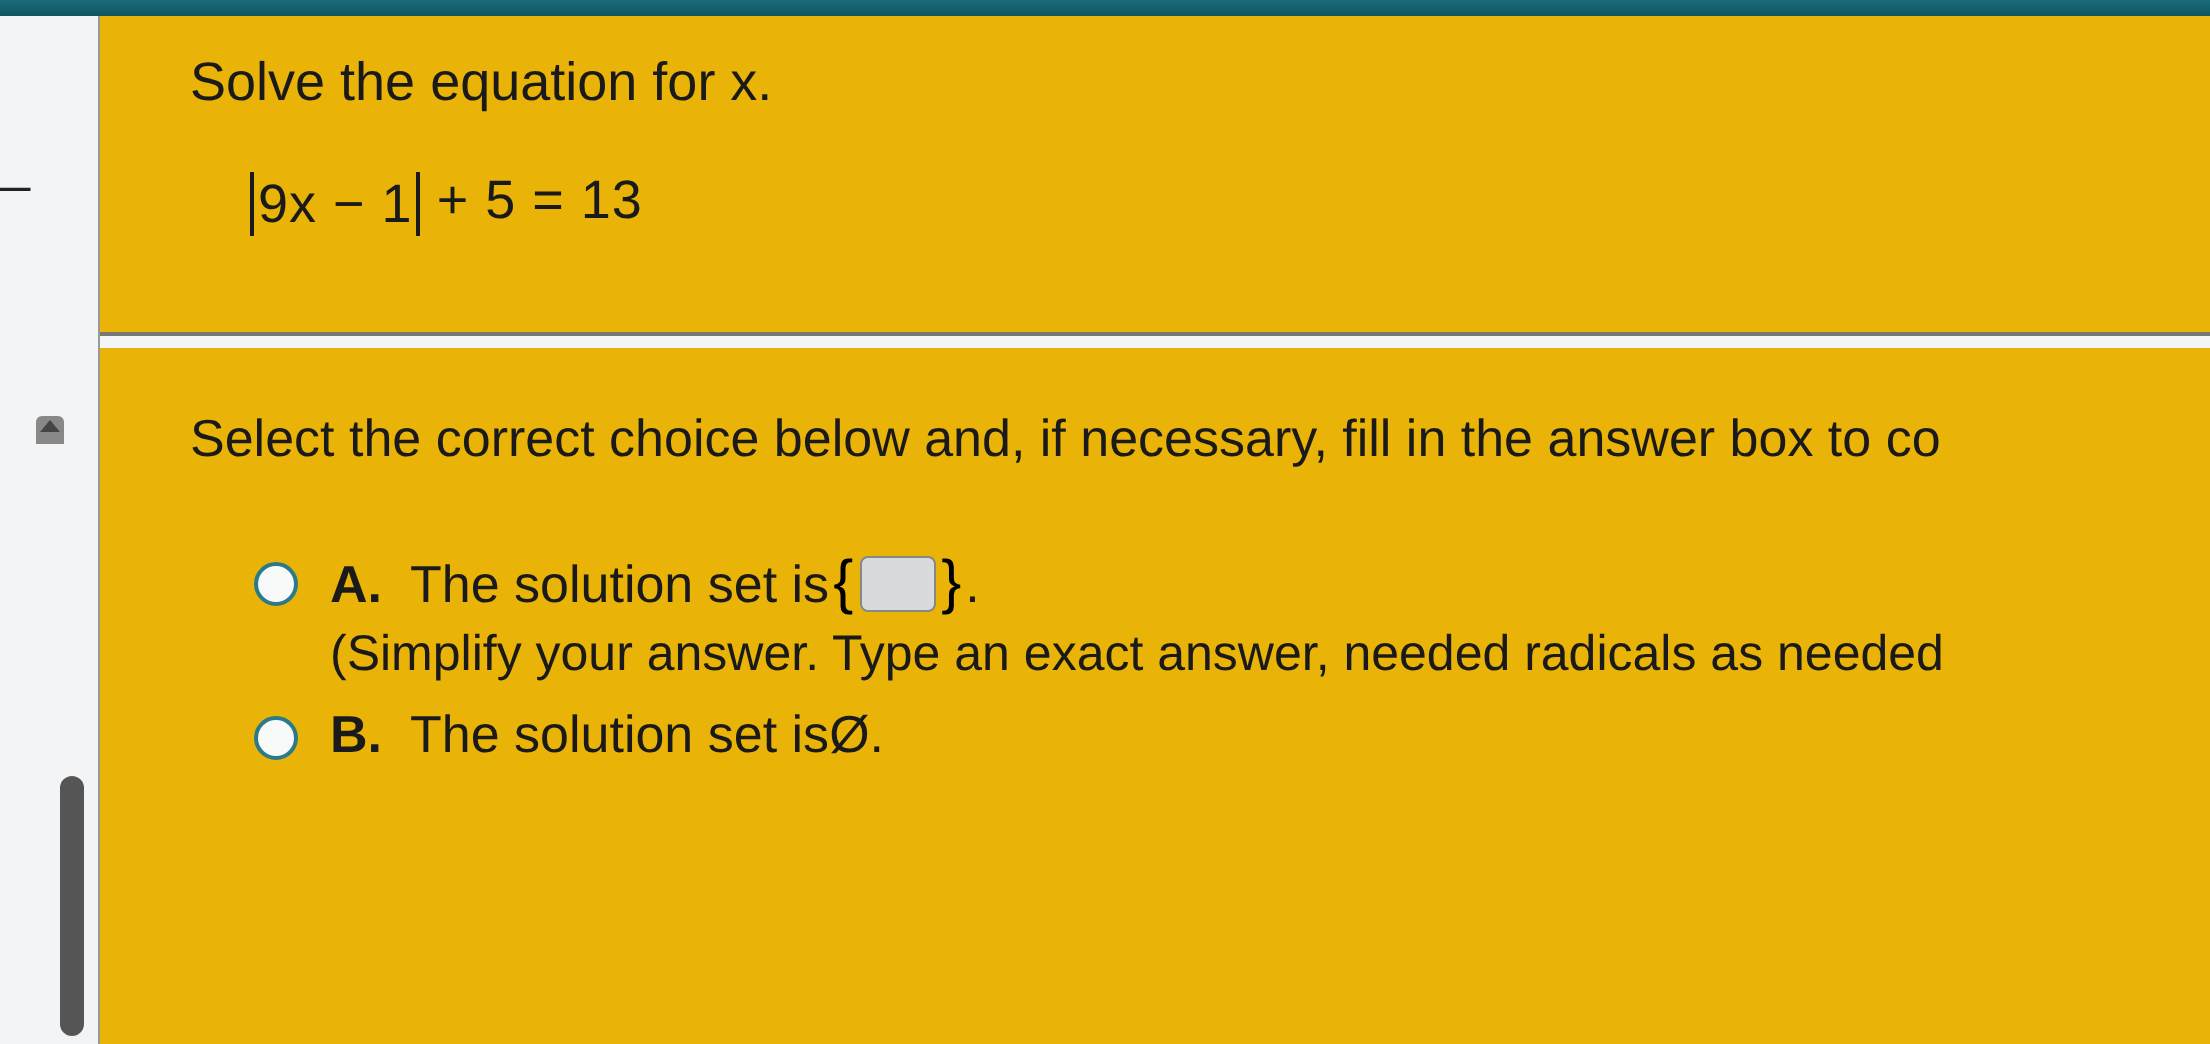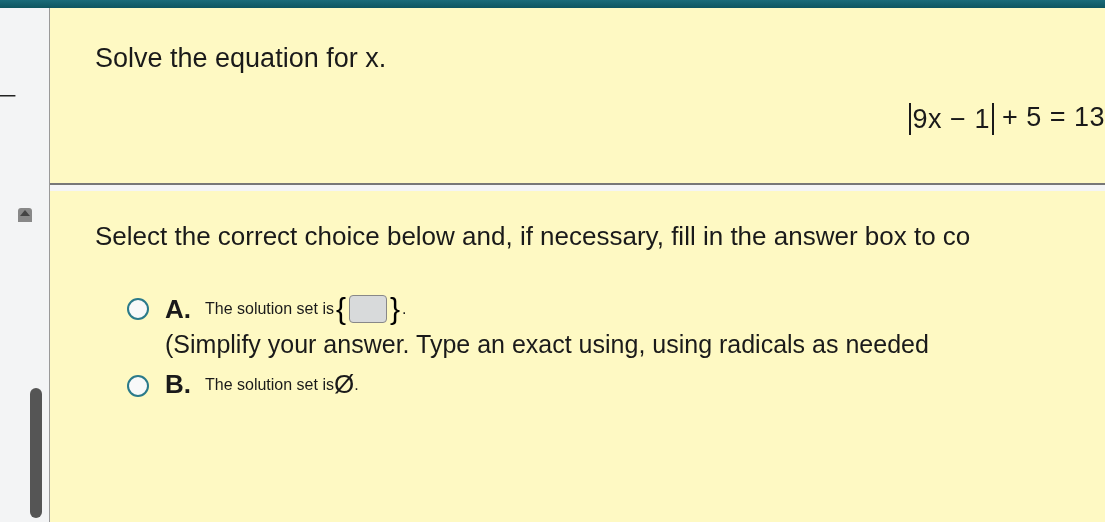--- a/index.html
+++ b/index.html
@@ -60,34 +60,33 @@
       height: 130px;
       background: #555;
       border-radius: 6px;
     }
     .content {
       position: absolute;
       left: 50px;
       top: 8px;
       right: 0;
       bottom: 0;
-      padding: 35px 0 0 45px;
-      background: #fef9c3;
+      padding: 18px 0 0 45px;
+      background: #eab308;
     }
     .question-prompt {
       font-size: 27px;
       color: #1a1a1a;
       margin-bottom: 28px;
     }
     .equation {
       font-size: 27px;
       color: #1a1a1a;
       margin-left: 30px;
       letter-spacing: 0.5px;
-      text-align: right;
     }
     .abs-bar {
       display: inline-block;
       border-left: 2px solid #1a1a1a;
       border-right: 2px solid #1a1a1a;
       padding: 0 2px;
       height: 1.2em;
       line-height: 1.2em;
       vertical-align: middle;
     }
@@ -123,21 +122,21 @@
       flex-shrink: 0;
       background: #f8f9f9;
     }
     .choice-label {
       font-size: 26px;
       color: #1a1a1a;
       font-weight: bold;
       margin-right: 12px;
       min-width: 28px;
     }
-    .choice-body { font-size: 16px; color: #1a1a1a; }
+    .choice-body { font-size: 26px; color: #1a1a1a; }
     .choice-line1 { display: flex; align-items: center; flex-wrap: nowrap; white-space: nowrap; }
     .brace { font-size: 30px; margin: 0 2px; }
     .answer-box {
       display: inline-block;
       width: 38px;
       height: 28px;
       background: #d8dadb;
       border: 1px solid #888;
       border-radius: 4px;
       vertical-align: middle;
@@ -178,21 +177,21 @@
       <div class="radio"></div>
       <div>
         <div class="choice-line1">
           <span class="choice-label">A.</span>
           <span class="choice-body">The solution set is </span>
           <span class="brace">{</span>
           <span class="answer-box"></span>
           <span class="brace">}</span>
           <span class="choice-body">.</span>
         </div>
-        <div class="choice-sub">(Simplify your answer. Type an exact using, using radicals as needed</div>
+        <div class="choice-sub">(Simplify your answer. Type an exact answer, needed radicals as needed</div>
       </div>
     </div>
 
     <div class="choice-row">
       <div class="radio"></div>
       <div class="choice-line1">
         <span class="choice-label">B.</span>
         <span class="choice-body">The solution set is </span>
         <span class="choice-body empty-set">Ø</span>
         <span class="choice-body">.</span>

